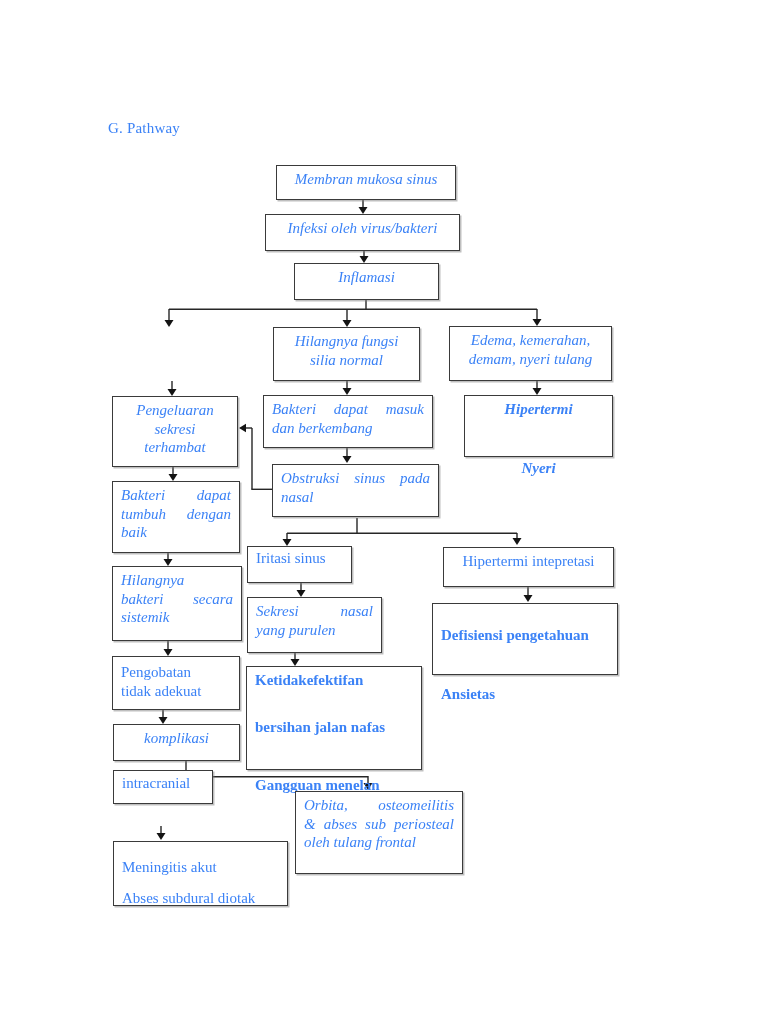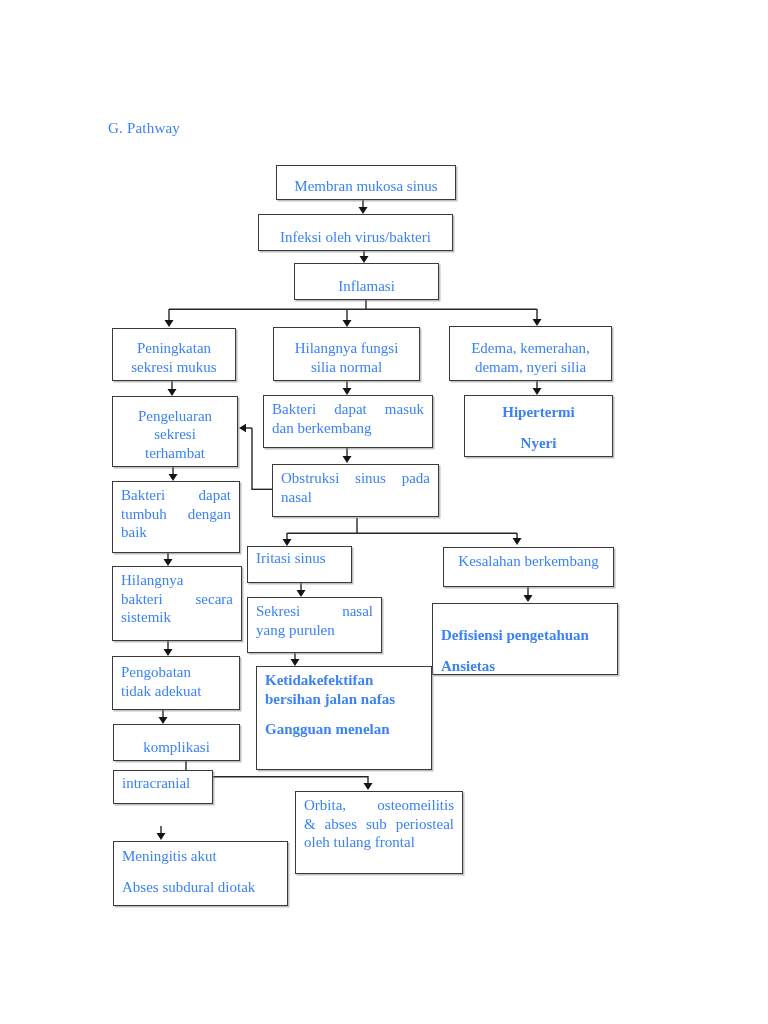--- a/index.html
+++ b/index.html
@@ -4,27 +4,27 @@
 <title>Pathway</title>
 <style>
   html,body{margin:0;padding:0;background:#fff;}
   .page{position:relative;width:744px;height:1024px;background:#ffffff;overflow:hidden;
         font-family:"Liberation Serif","DejaVu Serif",serif;color:#3b82f6;margin-top:18px;}
   .heading{position:absolute;left:108px;top:102px;font-size:15px;letter-spacing:.2px;}
   svg.connectors{position:absolute;left:0;top:0;width:768px;height:1024px;}
   .node{position:absolute;box-sizing:border-box;background:#fff;border:1.5px solid #3a3a3a;
         box-shadow:1.5px 1.5px 0 rgba(128,128,128,.5);
         font-size:15px;line-height:18.5px;display:flex;flex-direction:column;padding:4px 8px;}
-  .vcenter{justify-content:flex-end;}
+  .vcenter{justify-content:flex-start;font-style:italic;}
   .hcenter{text-align:center;}
   .justify .ln:not(:last-child){text-align:justify;text-align-last:justify;}
-  .bold{font-weight:700;}
+  .bold{font-weight:700;gap:28px;}
   .mt{margin-top:12px;}
   .ln{white-space:nowrap;}
-  .justify .ln{white-space:normal;}
+  .justify .ln{white-space:normal;font-style:italic;}
 </style>
 </head>
 <body>
 
 <div class="page">
 
   <div class="heading">G. Pathway</div>
 
   <svg class="connectors" viewBox="0 0 768 1024" xmlns="http://www.w3.org/2000/svg">
     <g stroke="#262626" stroke-width="1.4" fill="none">
@@ -82,41 +82,37 @@
       <polygon points="135.5,766 144.5,766 140,773"></polygon>
       <polygon points="363.5,765 372.5,765 368,772"></polygon>
       <polygon points="156.5,815 165.5,815 161,822"></polygon>
     </g>
   </svg>
 
   <div class="node vcenter hcenter" style="left:276px;top:147px;width:180px;height:35px">
     <div class="ln">Membran mukosa sinus</div>
   </div>
 
-  <div class="node vcenter hcenter" style="left:258px;top:196px;width:195px;height:37px">
+  <div class="node vcenter hcenter" style="left:265px;top:196px;width:195px;height:37px">
     <div class="ln">Infeksi oleh virus/bakteri</div>
   </div>
 
   <div class="node vcenter hcenter" style="left:294px;top:245px;width:145px;height:37px">
     <div class="ln">Inflamasi</div>
   </div>
 
-  <div class="node vcenter hcenter" style="left:112px;top:310px;width:124px;height:53px">
-    <div class="ln">Peningkatan</div>
-    <div class="ln">sekresi mukus</div>
-  </div>
 
   <div class="node vcenter hcenter" style="left:273px;top:309px;width:147px;height:54px">
     <div class="ln">Hilangnya fungsi</div>
     <div class="ln">silia normal</div>
   </div>
 
   <div class="node vcenter hcenter" style="left:449px;top:308px;width:163px;height:55px">
     <div class="ln">Edema, kemerahan,</div>
-    <div class="ln">demam, nyeri silia</div>
+    <div class="ln">demam, nyeri tulang</div>
   </div>
 
   <div class="node vcenter hcenter" style="left:112px;top:378px;width:126px;height:71px">
     <div class="ln">Pengeluaran</div>
     <div class="ln">sekresi</div>
     <div class="ln">terhambat</div>
   </div>
 
   <div class="node justify" style="left:263px;top:377px;width:170px;height:53px">
     <div class="ln">Bakteri dapat masuk</div>
@@ -137,21 +133,21 @@
     <div class="ln">Bakteri dapat</div>
     <div class="ln">tumbuh dengan</div>
     <div class="ln">baik</div>
   </div>
 
   <div class="node" style="left:247px;top:528px;width:105px;height:37px;padding-top:2px">
     <div class="ln">Iritasi sinus</div>
   </div>
 
   <div class="node hcenter" style="left:443px;top:529px;width:171px;height:40px">
-    <div class="ln">Kesalahan berkembang</div>
+    <div class="ln">Hipertermi intepretasi</div>
   </div>
 
   <div class="node justify" style="left:112px;top:548px;width:130px;height:75px">
     <div class="ln">Hilangnya</div>
     <div class="ln">bakteri secara</div>
     <div class="ln">sistemik</div>
   </div>
 
   <div class="node justify" style="left:247px;top:579px;width:135px;height:56px;">
     <div class="ln">Sekresi nasal</div>
@@ -161,38 +157,38 @@
   <div class="node bold" style="left:432px;top:585px;width:186px;height:72px;padding-top:22px">
     <div class="ln">Defisiensi pengetahuan</div>
     <div class="ln mt">Ansietas</div>
   </div>
 
   <div class="node" style="left:112px;top:638px;width:128px;height:54px;padding-top:6px">
     <div class="ln">Pengobatan</div>
     <div class="ln">tidak adekuat</div>
   </div>
 
-  <div class="node bold" style="left:256px;top:648px;width:176px;height:104px;">
+  <div class="node bold" style="left:246px;top:648px;width:176px;height:104px;">
     <div class="ln">Ketidakefektifan</div>
     <div class="ln">bersihan jalan nafas</div>
     <div class="ln mt">Gangguan menelan</div>
   </div>
 
   <div class="node vcenter hcenter" style="left:113px;top:706px;width:127px;height:37px">
     <div class="ln">komplikasi</div>
   </div>
 
   <div class="node" style="left:113px;top:752px;width:100px;height:34px;padding-top:3px">
     <div class="ln">intracranial</div>
   </div>
 
   <div class="node justify" style="left:295px;top:773px;width:168px;height:83px">
     <div class="ln">Orbita, osteomeilitis</div>
     <div class="ln">&amp; abses sub periosteal</div>
     <div class="ln">oleh tulang frontal</div>
   </div>
 
-  <div class="node" style="left:113px;top:823px;width:175px;height:65px;padding-top:5px">
+  <div class="node" style="left:113px;top:823px;width:175px;height:65px;padding-top:16px">
     <div class="ln">Meningitis akut</div>
     <div class="ln mt">Abses subdural diotak</div>
   </div>
 
 </div>
 
 </body></html>

